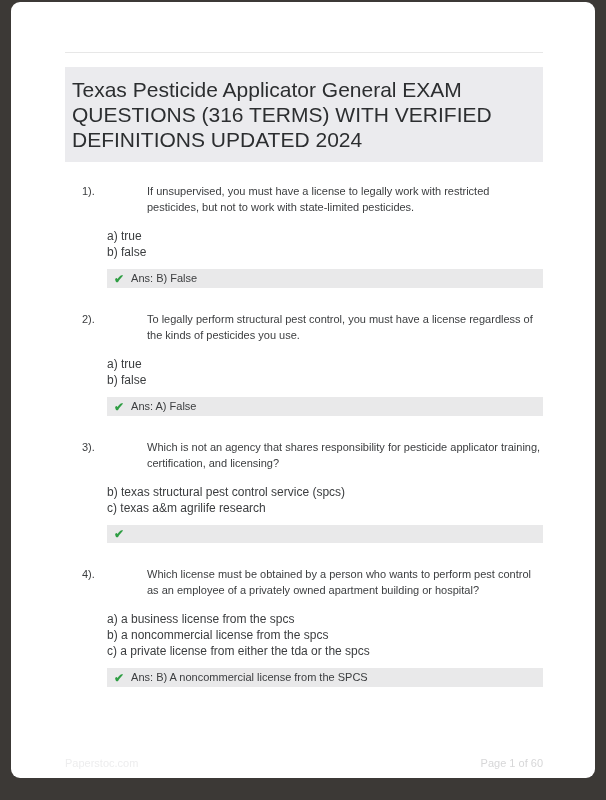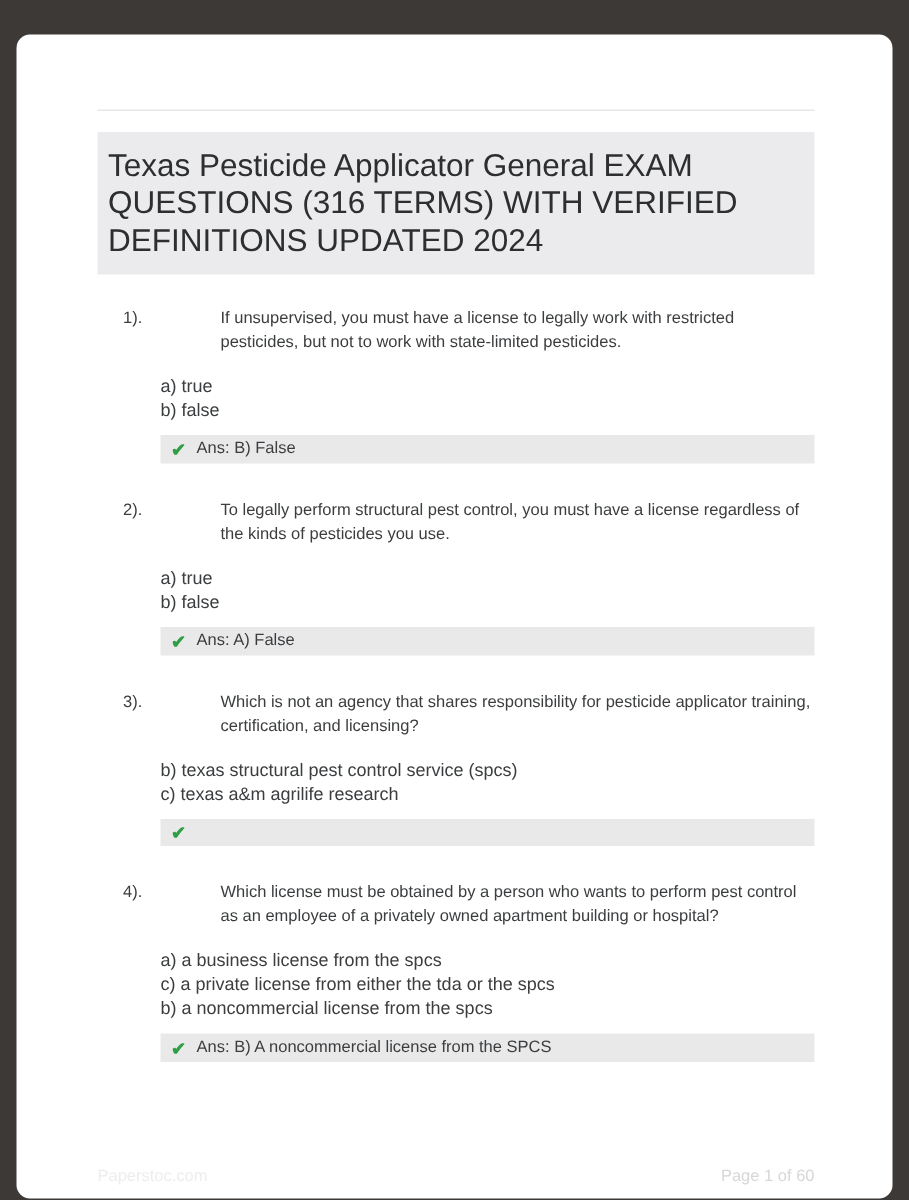--- a/index.html
+++ b/index.html
@@ -5,21 +5,21 @@
   html, body { margin: 0; padding: 0; }
   body {
     width: 606px; height: 800px;
     background: #3c3936;
     font-family: "Liberation Sans", sans-serif;
     position: relative;
     overflow: hidden;
   }
   .page {
     position: absolute;
-    left: 11px; top: 23px;
+    left: 11px; top: 2px;
     width: 584px; height: 776px;
     background: #ffffff;
     border-radius: 9px;
   }
   .content { padding: 0 52px 0 54px; }
 
   .divider {
     margin-top: 50px;
     height: 1px;
     background: #e7e7e7;
@@ -150,22 +150,22 @@
     </div>
   </section>
 
   <section class="q">
     <div class="q-row">
       <span class="q-num">4).</span>
       <div class="q-text">Which license must be obtained by a person who wants to perform pest control as an employee of a privately owned apartment building or hospital?</div>
     </div>
     <div class="options">
             <div>a) a business license from the spcs</div>
+            <div>b) a noncommercial license from the spcs</div>
             <div>c) a private license from either the tda or the spcs</div>
-            <div>b) a noncommercial license from the spcs</div>
           </div>
     <div class="answer">
       <span class="check">✔</span>
       <span class="answer-text">Ans: B) A noncommercial license from the SPCS</span>
     </div>
   </section>
 </div>
 
   </div>
 

